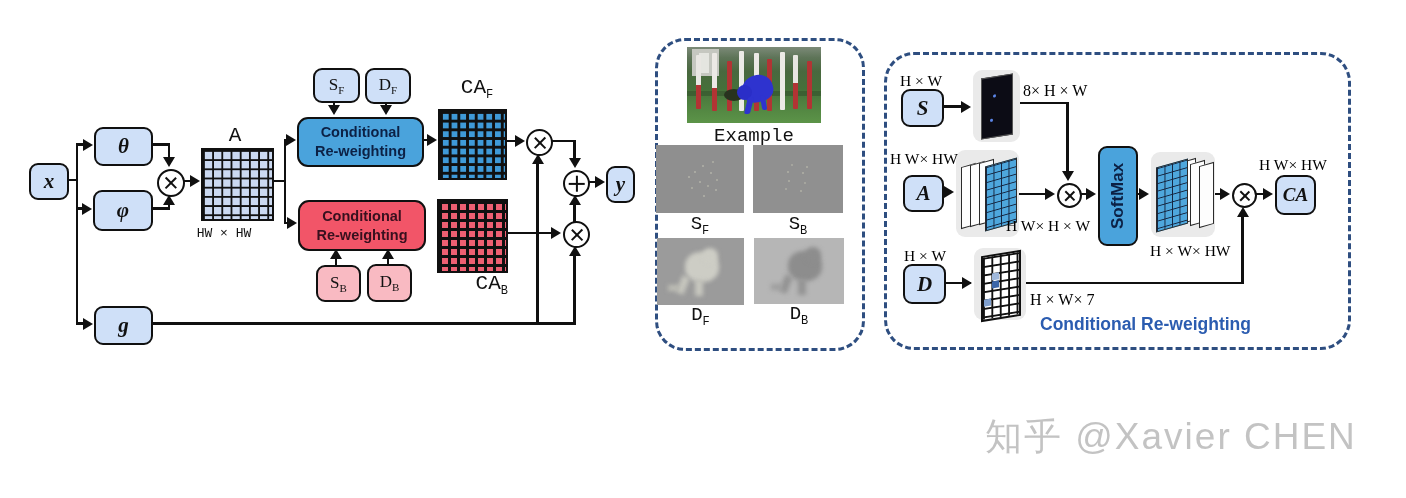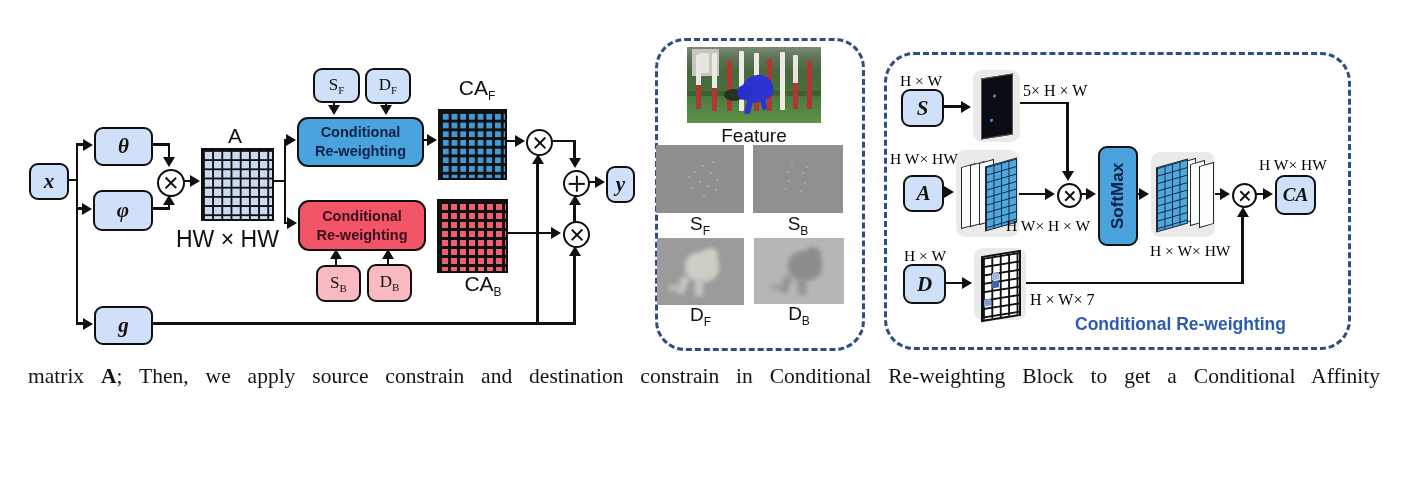--- a/index.html
+++ b/index.html
@@ -33,21 +33,21 @@
   .op.otimes::after {width:64%;height:2.2px;transform:translate(-50%,-50%) rotate(-45deg);}
   .op.oplus::before {width:72%;height:2.2px;transform:translate(-50%,-50%);}
   .op.oplus::after  {width:2.2px;height:72%;transform:translate(-50%,-50%);}
 
   .cl{position:absolute;background:#101010;z-index:1;}
   .ca{position:absolute;width:0;height:0;border-style:solid;z-index:2;}
   .ca-r{border-width:6px 0 6px 10px;border-color:transparent transparent transparent #101010;}
   .ca-d{border-width:10px 6px 0 6px;border-color:#101010 transparent transparent transparent;}
   .ca-u{border-width:0 6px 10px 6px;border-color:transparent transparent #101010 transparent;}
 
-  .serif-label{position:absolute;font-family:Liberation Sans, sans-serif;font-size:19px;
+  .serif-label{position:absolute;font-family:Liberation Mono, monospace;font-size:19px;
                text-align:center;white-space:nowrap;z-index:3;}
   .serif-label sub{font-size:12px;}
   .dim-label{position:absolute;font-family:"Liberation Serif",serif;font-size:15.5px;
              white-space:nowrap;z-index:3;color:#000;}
 
   .dashed-panel{position:absolute;border:3px dashed #2e4e80;border-radius:30px;background:#fff;z-index:0;}
 
   
   .photo{position:absolute;overflow:hidden;z-index:3;
      background:linear-gradient(180deg,#7c8a78 0%,#5e7458 14%,#49683f 32%,#45703a 55%,#4f8140 74%,#5c9448 100%);}
@@ -99,21 +99,21 @@
 <div id="root">
 
   <div class="node math" style="left:29px;top:163px;width:36px;height:33px;">x</div>
   <div class="node math" style="left:94px;top:127px;width:55px;height:35px;">θ</div>
   <div class="node math" style="left:93px;top:190px;width:56px;height:37px;">φ</div>
   <div class="node math" style="left:94px;top:306px;width:55px;height:35px;">g</div>
   <div class="op otimes" style="left:157px;top:169px;width:24px;height:24px;"></div>
 
   <div class="serif-label" style="left:225px;top:124px;width:20px;font-size:21px;">A</div>
   <div class="grid-matrix" style="left:201px;top:148px;width:69px;height:69px;--c:#cbd9f1;--s:9.2px;--lw:2.2px;"></div>
-  <div class="serif-label" style="left:176px;top:226px;width:96px;font-size:23px;">HW × HW</div>
+  <div class="serif-label" style="left:176px;top:226px;width:96px;font-size:13px;">HW × HW</div>
 
   <div class="node plain" style="left:313px;top:68px;width:43px;height:31px;">
     <span><span>S</span><sub>F</sub></span>
   </div>
   <div class="node plain" style="left:365px;top:68px;width:42px;height:32px;">
     <span><span>D</span><sub>F</sub></span>
   </div>
 
   <div class="cr-box blue" style="left:297px;top:117px;width:123px;height:46px;">
     <span>Conditional</span>
@@ -131,21 +131,21 @@
   </div>
 
   <div class="node plain pink" style="left:316px;top:265px;width:41px;height:33px;">
     <span><span>S</span><sub>B</sub></span>
   </div>
   <div class="node plain pink" style="left:367px;top:264px;width:41px;height:34px;">
     <span><span>D</span><sub>B</sub></span>
   </div>
 
   <div class="grid-matrix" style="left:437px;top:199px;width:67px;height:70px;--c:#ee5f72;--s:9px;--lw:2.6px;"></div>
-  <div class="serif-label" style="left:458px;top:272px;width:50px;font-size:21px;">
+  <div class="serif-label" style="left:458px;top:272px;width:50px;font-size:21px;text-align:right;">
     <span>CA</span><sub>B</sub>
   </div>
 
   <div class="op otimes" style="left:526px;top:129px;width:23px;height:23px;"></div>
   <div class="op oplus" style="left:563px;top:170px;width:23px;height:23px;"></div>
   <div class="op otimes" style="left:563px;top:221px;width:23px;height:23px;"></div>
   <div class="node math" style="left:606px;top:166px;width:25px;height:33px;">y</div>
 
   <div class="dashed-panel" style="left:655px;top:38px;width:204px;height:307px;"></div>
 
@@ -161,21 +161,21 @@
     <div class="pole" style="left:80px;top:12px;height:52px;background:#b23434;"></div>
     <div class="pole" style="left:93px;top:5px;height:58px;background:#eceae6;"></div>
     <div class="pole" style="left:106px;top:8px;height:54px;background:linear-gradient(180deg,#e8e6e2 0 52%,#b23434 52% 100%);"></div>
     <div class="pole" style="left:120px;top:14px;height:48px;background:#b23434;"></div>
     <div class="dogpart" style="left:37px;top:42px;width:20px;height:12px;background:#28331f;border-radius:50%;"></div>
     <div class="dogpart" style="left:55px;top:28px;width:31px;height:27px;border-radius:55% 55% 45% 45%;transform:rotate(-14deg);"></div>
     <div class="dogpart" style="left:50px;top:38px;width:15px;height:15px;border-radius:50%;background:#2a2ec8;"></div>
     <div class="dogpart" style="left:59px;top:50px;width:6px;height:17px;transform:skewX(-14deg);border-radius:2px;"></div>
     <div class="dogpart" style="left:74px;top:48px;width:5px;height:15px;transform:skewX(10deg);border-radius:2px;"></div>
   </div>
-  <div class="serif-label" style="left:687px;top:125px;width:134px;">Feature</div>
+  <div class="serif-label" style="left:687px;top:125px;width:134px;">Example</div>
 
   <div class="gray-img" style="left:656px;top:145px;width:88px;height:68px;background:#8f8f8f;">
     <div class="dots" style="left:38px;top:26px;background:#b2b2a8;
       box-shadow:8px -6px #b2b2a8,16px 1px #b2b2a8,22px 8px #afafa5,5px 10px #b2b2a8,13px 14px #afafa5,21px 18px #b2b2a8,-3px 16px #afafa5,9px 24px #b2b2a8,18px -10px #afafa5,-6px 5px #b2b2a8;"></div>
   </div>
   <div class="gray-img" style="left:753px;top:145px;width:90px;height:68px;background:#909090;">
     <div class="dots" style="left:34px;top:26px;background:#b0b0a6;
       box-shadow:1px 9px #b0b0a6,-2px 17px #adada3,15px 1px #b0b0a6,17px 11px #adada3,13px 19px #b0b0a6,4px -7px #adada3,19px -5px #b0b0a6;"></div>
   </div>
   <div class="serif-label" style="left:656px;top:213px;width:88px;">
@@ -209,21 +209,21 @@
   <div class="dashed-panel" style="left:884px;top:52px;width:461px;height:292px;"></div>
 
   <div class="dim-label" style="left:900px;top:72px;">H × W</div>
   <div class="node math" style="left:901px;top:89px;width:39px;height:34px;">S</div>
   <div class="sheet-bg" style="left:973px;top:70px;width:47px;height:72px;">
     <div class="darkplane" style="left:8px;top:6px;width:30px;height:59px;">
       <div class="planedot" style="left:11px;top:17px;"></div>
       <div class="planedot" style="left:8px;top:41px;"></div>
     </div>
   </div>
-  <div class="dim-label" style="left:1023px;top:82px;font-size:16px;">5× H × W</div>
+  <div class="dim-label" style="left:1023px;top:82px;font-size:16px;">8× H × W</div>
 
   <div class="dim-label" style="left:890px;top:150px;">H W× HW</div>
   <div class="node math" style="left:903px;top:175px;width:37px;height:33px;">A</div>
   <div class="sheet-bg" style="left:956px;top:150px;width:63px;height:87px;">
     <div class="sheet" style="left:5px;top:15px;width:13px;height:60px;"></div>
     <div class="sheet" style="left:14px;top:13px;width:13px;height:60px;"></div>
     <div class="sheet" style="left:23px;top:11px;width:13px;height:60px;"></div>
     <div class="sheet bluegrid" style="left:29px;top:12px;width:30px;height:63px;"></div>
   </div>
   <div class="dim-label" style="left:1006px;top:217px;">H W× H × W</div>
@@ -249,28 +249,26 @@
   <div class="node math" style="left:903px;top:264px;width:39px;height:36px;">D</div>
   <div class="sheet-bg" style="left:974px;top:248px;width:52px;height:72px;">
     <div class="dgrid" style="left:7px;top:5px;width:36px;height:62px;">
       <div class="dcell" style="left:9px;top:17px;background:#9fb8dc;"></div>
       <div class="dcell" style="left:9px;top:25px;background:#3c66a8;"></div>
       <div class="dcell" style="left:1px;top:42px;background:#7f9fce;"></div>
     </div>
   </div>
   <div class="dim-label" style="left:1030px;top:291px;font-size:16px;">H × W× 7</div>
 
-  <div class="panel-title" style="left:1040px;top:314px;width:246px;text-align:right;">Conditional Re-weighting</div>
+  <div class="panel-title" style="left:1040px;top:314px;width:246px;">Conditional Re-weighting</div>
 
   <div class="caption">
-    <div class="cap-line j">
-      <span>matrix </span><span class="cap-bold">A</span><span>; Then, we apply source constrain and destination constrain in Conditional Re-weighting Block to get a Conditional Affinity</span>
-    </div>
-  </div>
-
+  </div>
+
+  <div class="watermark">知乎 @Xavier CHEN</div>
 
 <div class="cl" style="left: 65px; top: 178.7px; width: 13px; height: 2.5px;"></div>
     <div class="cl" style="left: 75.8px; top: 143.3px; width: 2.5px; height: 181.5px;"></div>
     <div class="cl" style="left: 77px; top: 143.3px; width: 12px; height: 2.5px;"></div>
     <div class="cl" style="left: 77px; top: 207.3px; width: 11px; height: 2.5px;"></div>
     <div class="cl" style="left: 77px; top: 322.3px; width: 12px; height: 2.5px;"></div>
     <div class="cl" style="left: 149px; top: 143.3px; width: 21px; height: 2.5px;"></div>
     <div class="cl" style="left: 167.8px; top: 143.3px; width: 2.5px; height: 16px;"></div>
     <div class="cl" style="left: 149px; top: 207.3px; width: 21px; height: 2.5px;"></div>
     <div class="cl" style="left: 167.8px; top: 203px; width: 2.5px; height: 7px;"></div>

